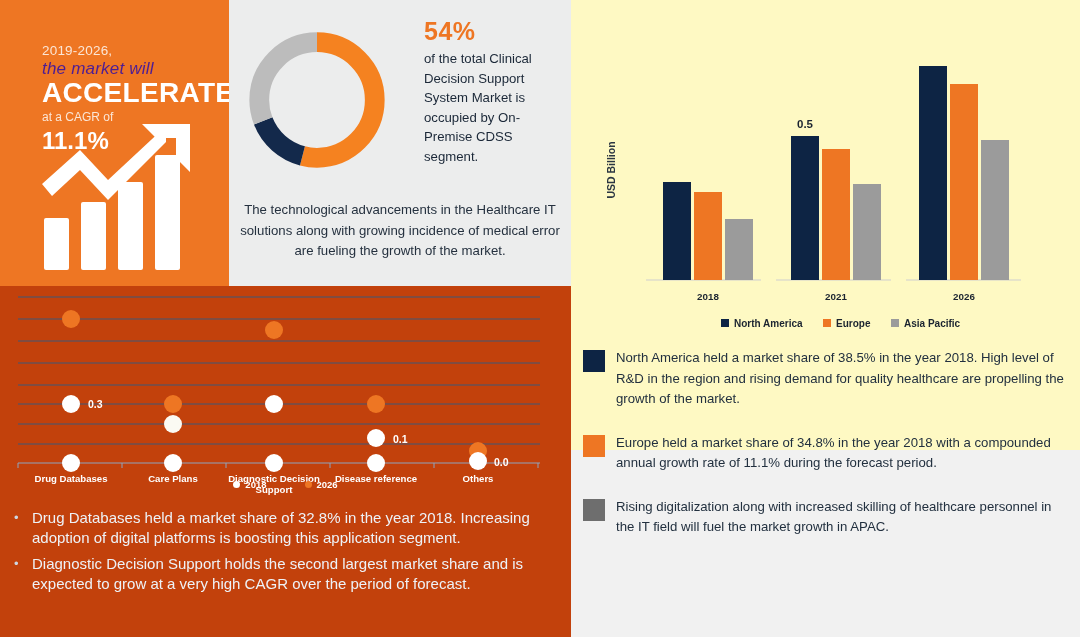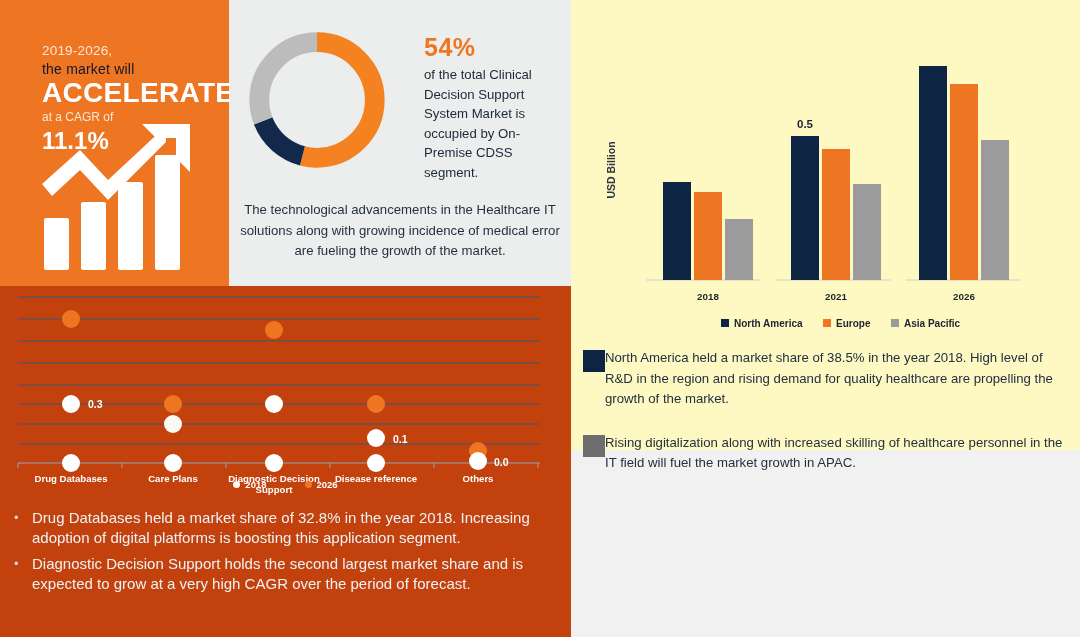--- a/index.html
+++ b/index.html
@@ -12,30 +12,30 @@
   .page { position: relative; width: 1080px; height: 637px; background: #f1f1f1; }
 
   
   .orange-panel {
     position: absolute; left: 0; top: 0; width: 229px; height: 286px;
     background: #ee7623;
     overflow: hidden;
   }
   .op-text { position: absolute; left: 42px; top: 42px; width: 180px; color: #ffffff; }
   .op-l1 { font-size: 13.5px; line-height: 18px; color: #fbe6d6; letter-spacing: .2px;}
-  .op-l2 { font-size: 14px; line-height: 18px; color: #0f172a; letter-spacing: .2px;}
+  .op-l2 { font-size: 17px; line-height: 18px; color: #4c1d95; letter-spacing: .2px; font-style: italic;}
   .op-big { font-size: 28px; font-weight: bold; line-height: 30px; letter-spacing: .3px; color:#fff; }
   .op-l3 { font-size: 12px; line-height: 19px; color: #fbe6d6; }
   .op-pct { font-size: 24px; font-weight: bold; line-height: 27px; color: #fff; }
   .growth-icon { position: absolute; left: 38px; top: 122px; width: 172px; height: 152px; }
 
   
   .mid-panel { position: absolute; left: 229px; top: 0; width: 342px; height: 286px; background: #eceded; }
   .donut { position: absolute; left: 12px; top: 24px; width: 152px; height: 152px; }
-  .pct-block { position: absolute; left: 195px; top: 32px; width: 140px; }
+  .pct-block { position: absolute; left: 195px; top: 16px; width: 140px; }
   .pct-num { font-size: 25px; font-weight: bold; color: #ee7623; line-height: 30px; letter-spacing: .5px;}
   .pct-txt { font-size: 13.2px; font-weight: normal; color: #1b2838; line-height: 19.5px; margin-top: 3px; }
   .tech-txt {
     position: absolute; left: 8px; top: 200px; width: 326px;
     font-size: 13.2px; color: #25313f; line-height: 20.5px; text-align: center;
   }
 
   
   .navy-panel {
     position: absolute; left: 0; top: 286px; width: 571px; height: 351px;
@@ -53,21 +53,21 @@
   .bullets-left { position: absolute; left: 14px; top: 222px; width: 545px; }
   .bl-item { display: flex; gap: 8px; margin-bottom: 7px; }
   .bl-mark { color: #cdd6e2; font-size: 13px; line-height: 19px; flex: 0 0 auto; width: 10px;}
   .bl-text { color: #eef2f7; font-size: 15px; line-height: 19.5px; }
 
   
   .right-panel { position: absolute; left: 571px; top: 0; width: 509px; height: 450px; background: #fef9c3; }
   .barchart { position: absolute; left: 30px; top: 50px; width: 470px; height: 290px; }
 
   .bullets-right { position: absolute; left: 12px; top: 348px; width: 490px; }
-  .br-item { display: flex; gap: 0; margin-bottom: 23px; align-items: flex-start; }
+  .br-item { display: flex; gap: 11px; margin-bottom: 23px; align-items: flex-start; }
   .br-swatch { width: 22px; height: 22px; flex: 0 0 auto; margin-top: 2px; }
   .br-text { font-size: 13.2px; line-height: 20.5px; color: #22303f; }
 </style>
 </head>
 <body>
 
 <div class="page">
 
   <div class="orange-panel">
     <div class="op-text">
@@ -220,19 +220,23 @@
         <text x="303" y="277" fill="#1b2430" font-size="10" font-weight="bold" font-family="Liberation Sans, sans-serif">Asia Pacific</text>
       </g>
     </svg>
 
     <div class="bullets-right">
       <div class="br-item">
         <span class="br-swatch" style="background:#0d2444"></span>
         <span class="br-text">North America held a market share of 38.5% in the year 2018. High level of R&amp;D in the region and rising demand for quality healthcare are propelling the growth of the market.</span>
       </div>
       <div class="br-item">
+        <span class="br-swatch" style="background:#ee7623"></span>
+        <span class="br-text">Europe held a market share of 34.8% in the year 2018 with a compounded annual growth rate of 11.1% during the forecast period.</span>
+      </div>
+      <div class="br-item">
         <span class="br-swatch" style="background:#6e6e6e"></span>
         <span class="br-text">Rising digitalization along with increased skilling of healthcare personnel in the IT field will fuel the market growth in APAC.</span>
       </div>
     </div>
 
   </div>
 </div>
 
 </body></html>

